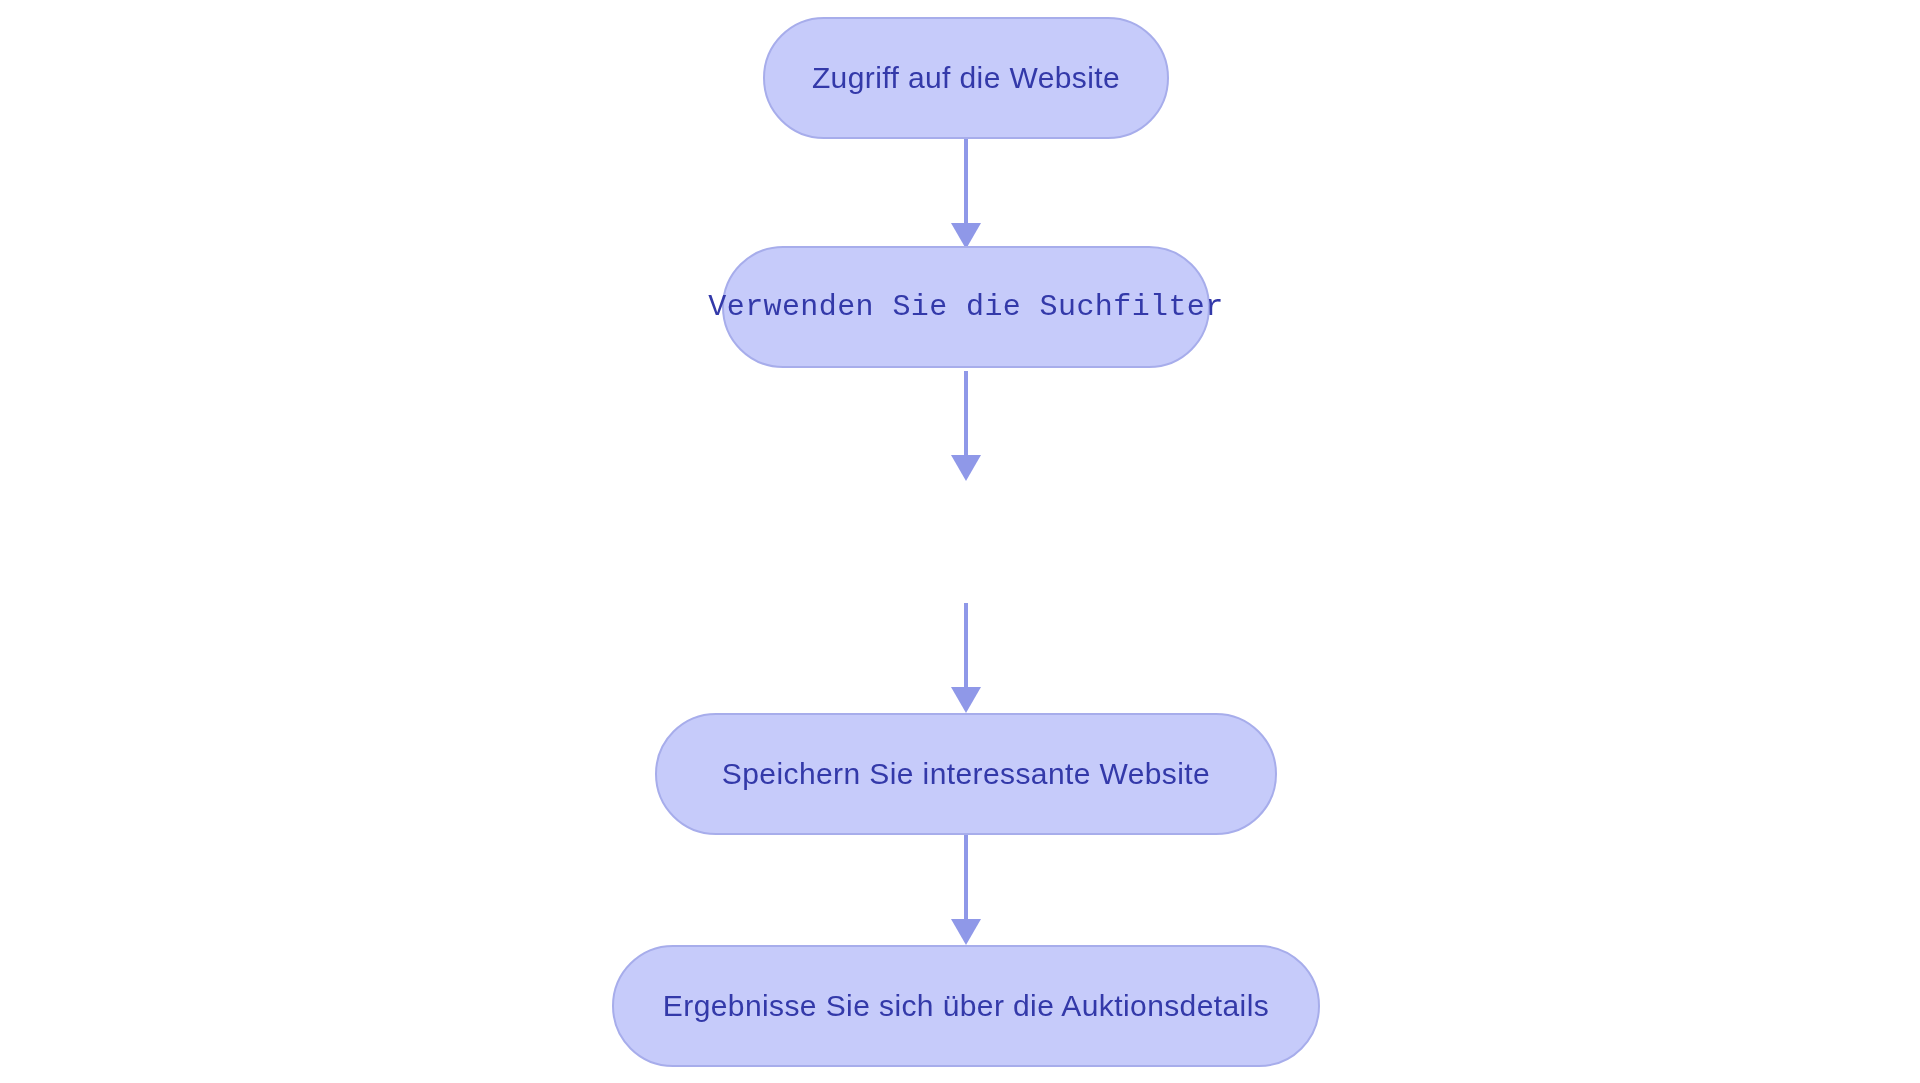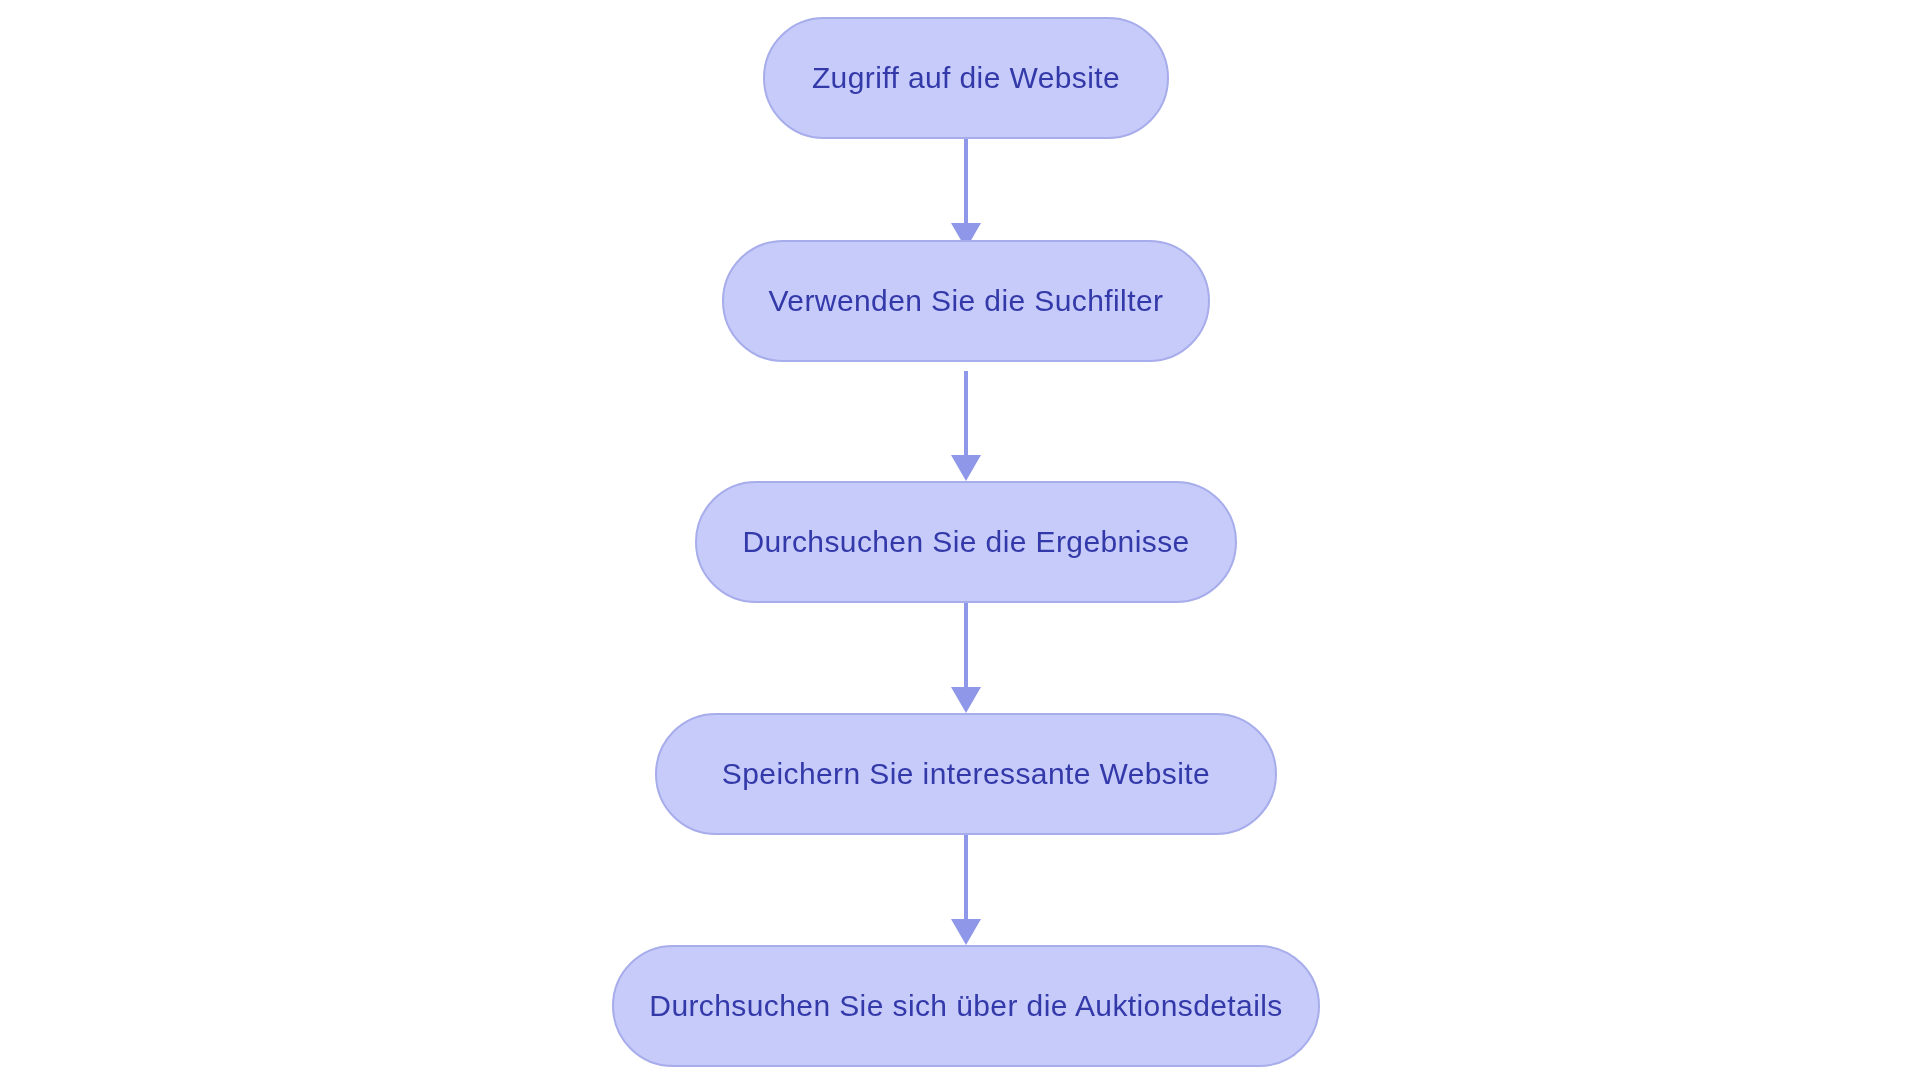--- a/index.html
+++ b/index.html
@@ -27,21 +27,21 @@
     justify-content: center;
   }
   .node .label {
     font-size: 30px;
     letter-spacing: 0.4px;
     color: var(--node-text, #3339a9);
     white-space: nowrap;
   }
   
   .n1 { top: 17px;  left: 763px; width: 406px; }
-  .n2 { top: 240px; left: 722px; width: 488px; }
+  .n2 { top: 246px; left: 722px; width: 488px; font-family: Liberation Mono, monospace; }
   .n3 { top: 481px; left: 695px; width: 542px; }
   .n4 { top: 713px; left: 655px; width: 622px; }
   .n5 { top: 945px; left: 612px; width: 708px; }
 
   .edge {
     position: absolute;
     left: 951px;       
     width: 30px;
     height: 110px;
   }
@@ -84,35 +84,32 @@
 
   <div class="node n2">
     <span class="label">Verwenden Sie die Suchfilter</span>
   </div>
 
   <div class="edge a2">
     <div class="shaft"></div>
     <div class="head"></div>
   </div>
 
-  <div class="node n3">
-    <span class="label">Durchsuchen Sie die Ergebnisse</span>
-  </div>
 
   <div class="edge a3">
     <div class="shaft"></div>
     <div class="head"></div>
   </div>
 
   <div class="node n4">
     <span class="label">Speichern Sie interessante Website</span>
   </div>
 
   <div class="edge a4">
     <div class="shaft"></div>
     <div class="head"></div>
   </div>
 
   <div class="node n5">
-    <span class="label">Durchsuchen Sie sich über die Auktionsdetails</span>
+    <span class="label">Ergebnisse Sie sich über die Auktionsdetails</span>
   </div>
 
 </div>
 
 </body></html>

